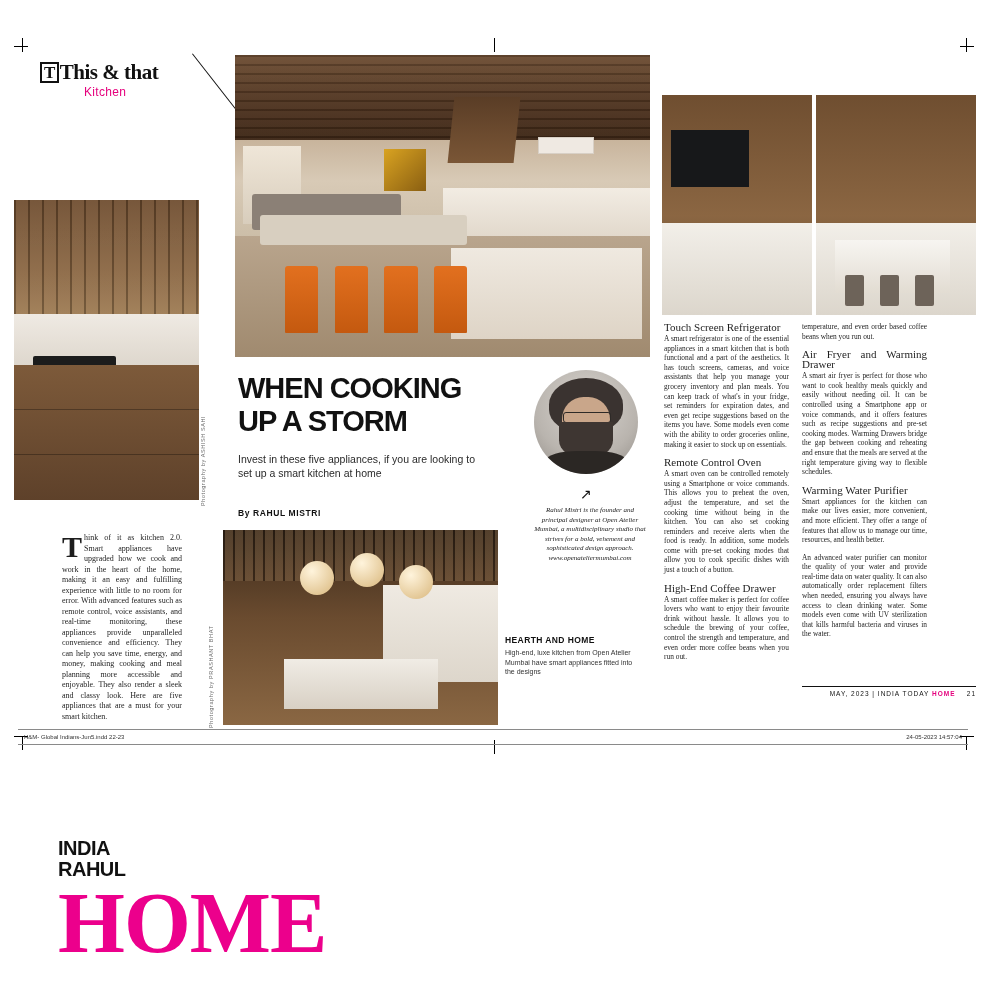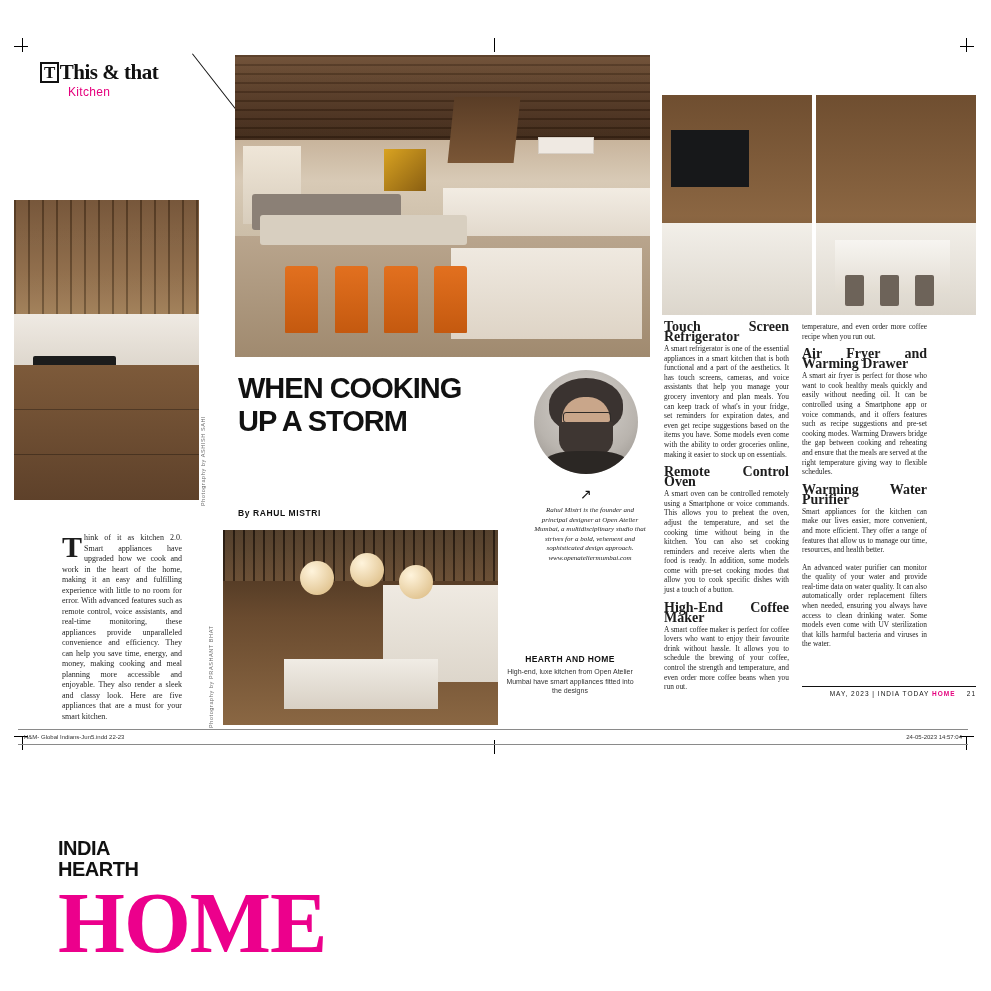--- a/index.html
+++ b/index.html
@@ -48,21 +48,21 @@
     font-size: 17px;
     line-height: 17px;
     vertical-align: 1px;
     margin-right: 1px;
   }
   .mast-sub {
     font-family: "Liberation Sans", sans-serif;
     font-size: 12px;
     color: #e5007d;
     margin-top: 2px;
-    margin-left: 28px;
+    margin-left: 44px;
     letter-spacing: 0.3px;
   }
   .mast-rule {
     position: absolute;
     left: 152px; top: -8px;
     width: 74px; height: 74px;
     border-left: 1px solid #111;
     transform: rotate(-38deg);
     transform-origin: top left;
     pointer-events: none;
@@ -325,23 +325,23 @@
     font-size: 30px;
     line-height: 24px;
     padding-right: 2px;
     padding-top: 2px;
     font-weight: bold;
   }
 
   
   .caption {
     position: absolute;
-    left: 505px; top: 654px;
+    left: 505px; top: 635px;
     width: 130px;
-    text-align: center;
+    text-align: left;
   }
   .caption .ttl {
     font-family: "Liberation Sans", sans-serif;
     font-weight: bold;
     font-size: 8.5px;
     letter-spacing: 0.4px;
     color: #111;
   }
   .caption .txt {
     font-family: "Liberation Sans", sans-serif;
@@ -355,22 +355,22 @@
   .col {
     position: absolute;
     width: 125px;
     font-size: 7.4px;
     line-height: 9.6px;
     text-align: justify;
     color: #1d1d1d;
   }
   .col h3 {
     font-family: "Liberation Serif", serif;
-    font-weight: bold;
-    font-size: 14px;
+    font-weight: normal;
+    font-size: 11px;
     margin: 0 0 2px 0;
     line-height: 10px;
   }
   .col p { margin: 0 0 8px 0; }
   .col-left { left: 664px; top: 322px; }
   .col-right { left: 802px; top: 322px; }
 
   
   .folio {
     position: absolute;
@@ -471,20 +471,21 @@
     <div class="splash"></div>
     <div class="hob"></div>
     <div class="cabs"></div>
     <div class="cabline" style="bottom:30%;"></div>
     <div class="cabline" style="bottom:15%;"></div>
   </div>
 
   <div class="vcredit" style="left:206px; top:500px;">Photography by ASHISH SAHI</div>
 
   <div class="headline">WHEN COOKING UP A STORM</div>
+  <div class="standfirst">Invest in these five appliances, if you are looking to set up a smart kitchen at home</div>
   <div class="byline">By RAHUL MISTRI</div>
 
   <div class="portrait">
     <div class="hair"></div>
     <div class="face"></div>
     <div class="glasses"></div>
     <div class="beard"></div>
     <div class="body"></div>
   </div>
   <div class="arrow-up">↗</div>
@@ -525,26 +526,26 @@
     <div class="rk-stool" style="left:18%;"></div>
     <div class="rk-stool" style="left:40%;"></div>
     <div class="rk-stool" style="left:62%;"></div>
   </div>
 
   <div class="col col-left">
     <h3>Touch Screen Refrigerator</h3>
     <p>A smart refrigerator is one of the essential appliances in a smart kitchen that is both functional and a part of the aesthetics. It has touch screens, cameras, and voice assistants that help you manage your grocery inventory and plan meals. You can keep track of what's in your fridge, set reminders for expiration dates, and even get recipe suggestions based on the items you have. Some models even come with the ability to order groceries online, making it easier to stock up on essentials.</p>
     <h3>Remote Control Oven</h3>
     <p>A smart oven can be controlled remotely using a Smartphone or voice commands. This allows you to preheat the oven, adjust the temperature, and set the cooking time without being in the kitchen. You can also set cooking reminders and receive alerts when the food is ready. In addition, some models come with pre-set cooking modes that allow you to cook specific dishes with just a touch of a button.</p>
-    <h3>High-End Coffee Maker</h3>
+    <h3>High-End Coffee Drawer</h3>
     <p>A smart coffee maker is perfect for coffee lovers who want to enjoy their favourite drink without hassle. It allows you to schedule the brewing of your coffee, control the strength and temperature, and even order more coffee beans when you run out.</p>
   </div>
 
   <div class="col col-right">
-    <p>temperature, and even order more coffee recipe when you run out.</p>
+    <p>temperature, and even order based coffee beans when you run out.</p>
     <h3>Air Fryer and Warming Drawer</h3>
     <p>A smart air fryer is perfect for those who want to cook healthy meals quickly and easily without needing oil. It can be controlled using a Smartphone app or voice commands, and it offers features such as recipe suggestions and pre-set cooking modes. Warming Drawers bridge the gap between cooking and reheating and ensure that the meals are served at the right temperature giving way to flexible schedules.</p>
     <h3>Warming Water Purifier</h3>
     <p>Smart appliances for the kitchen can make our lives easier, more convenient, and more efficient. They offer a range of features that allow us to manage our time, resources, and health better.</p>
     <p>An advanced water purifier can monitor the quality of your water and provide real-time data on water quality. It can also automatically order replacement filters when needed, ensuring you always have access to clean drinking water. Some models even come with UV sterilization that kills harmful bacteria and viruses in the water.</p>
   </div>
 
   <div class="folio">
     <div class="rule"></div>
     <span>MAY, 2023</span>
@@ -555,17 +556,17 @@
     <span>21</span>
   </div>
 
   <div class="slug">
     <span class="l">H&amp;M- Global Indians-Jun5.indd   22-23</span>
     <span class="r">24-05-2023   14:57:04</span>
   </div>
 
   <div class="logo-block">
     <div class="logo-line">INDIA</div>
-    <div class="logo-line">HEARTH</div>
+    <div class="logo-line">RAHUL</div>
     <div class="logo-home">HOME</div>
   </div>
 
 </div>
 
 </body></html>

